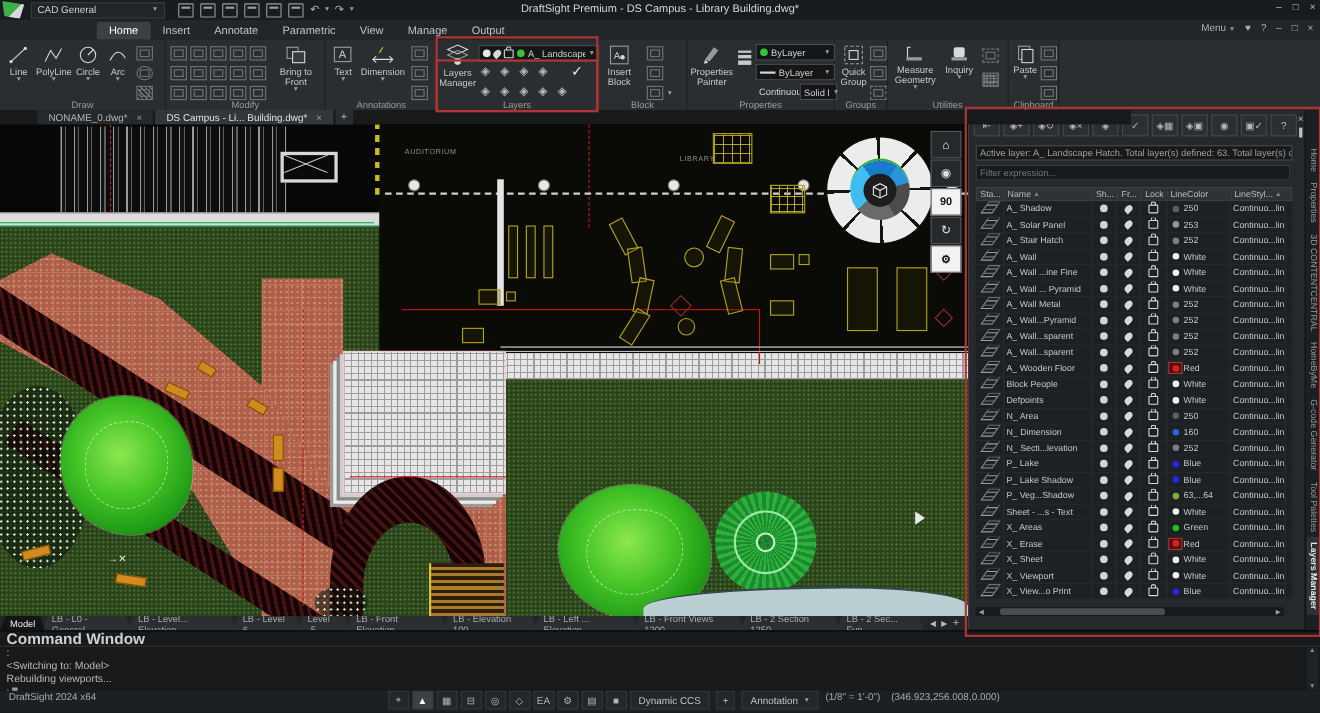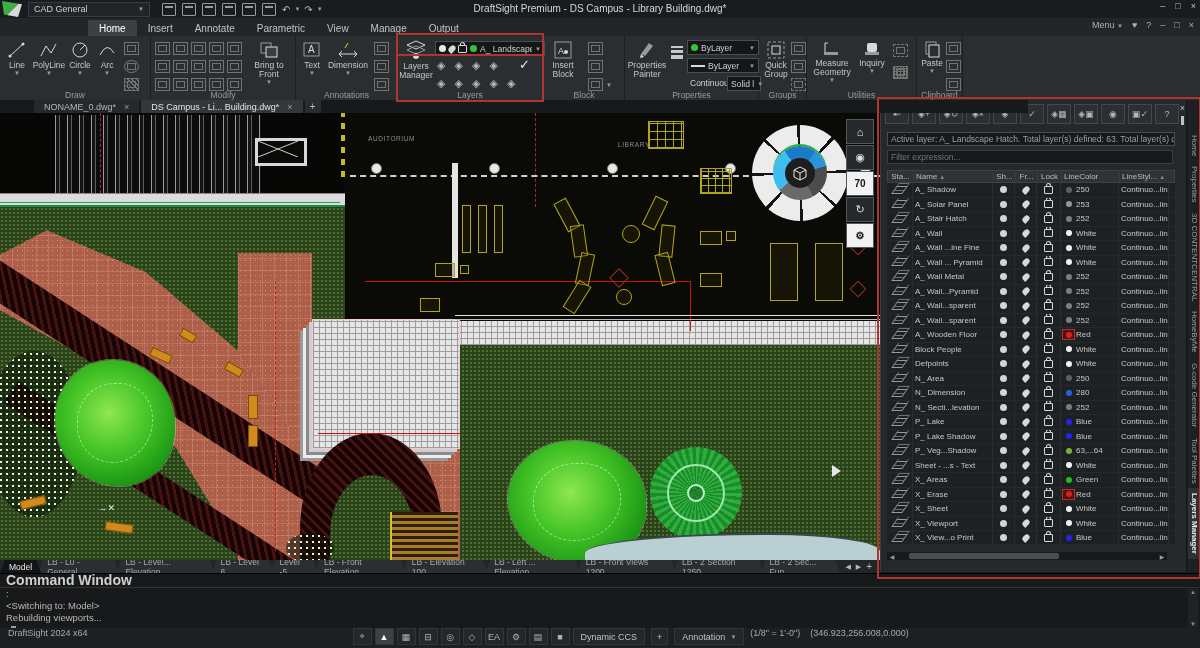--- a/index.html
+++ b/index.html
@@ -530,21 +530,21 @@
               <path d="M4 7 L10 10 L16 7 M10 10 L10 17" fill="none" stroke="#e8e8e8"></path>
             </svg>
         </div>
       </div>
     </div>
 
     <div class="abs" style="left:846px;top:6px;display:flex;flex-direction:column">
 
     <div class="vtoolbtn">⌂</div>
         <div class="vtoolbtn">◉</div>
-        <div class="vtoolbtn light">70</div>
+        <div class="vtoolbtn light">90</div>
         <div class="vtoolbtn">↻</div>
         <div class="vtoolbtn light">⚙</div>
       </div>
   </div>
 
   <div id="panel">
     <div style="position:absolute;left:4px;top:4px;display:flex">
 
     <div class="ptool">⇤</div>
         <div class="ptool">◈+</div>
@@ -915,21 +915,21 @@
             <div class="pc c-fr">
               <span class="drop"></span>
             </div>
             <div class="pc c-lk">
               <span class="lockico"></span>
             </div>
             <div class="pc c-cl">
               <span class="swatch">
                 <span class="cdot" style="background: rgb(42, 98, 216);"></span>
               </span>
-              <span>280</span>
+              <span>160</span>
             </div>
             <div class="pc c-ls">Continuo...lin</div>
           </div>
 
           <div class="prow">
             <div class="pc c-st">
               <span class="statg"></span>
             </div>
             <div class="pc c-nm">N_ Secti...levation</div>
             <div class="pc c-sh">

